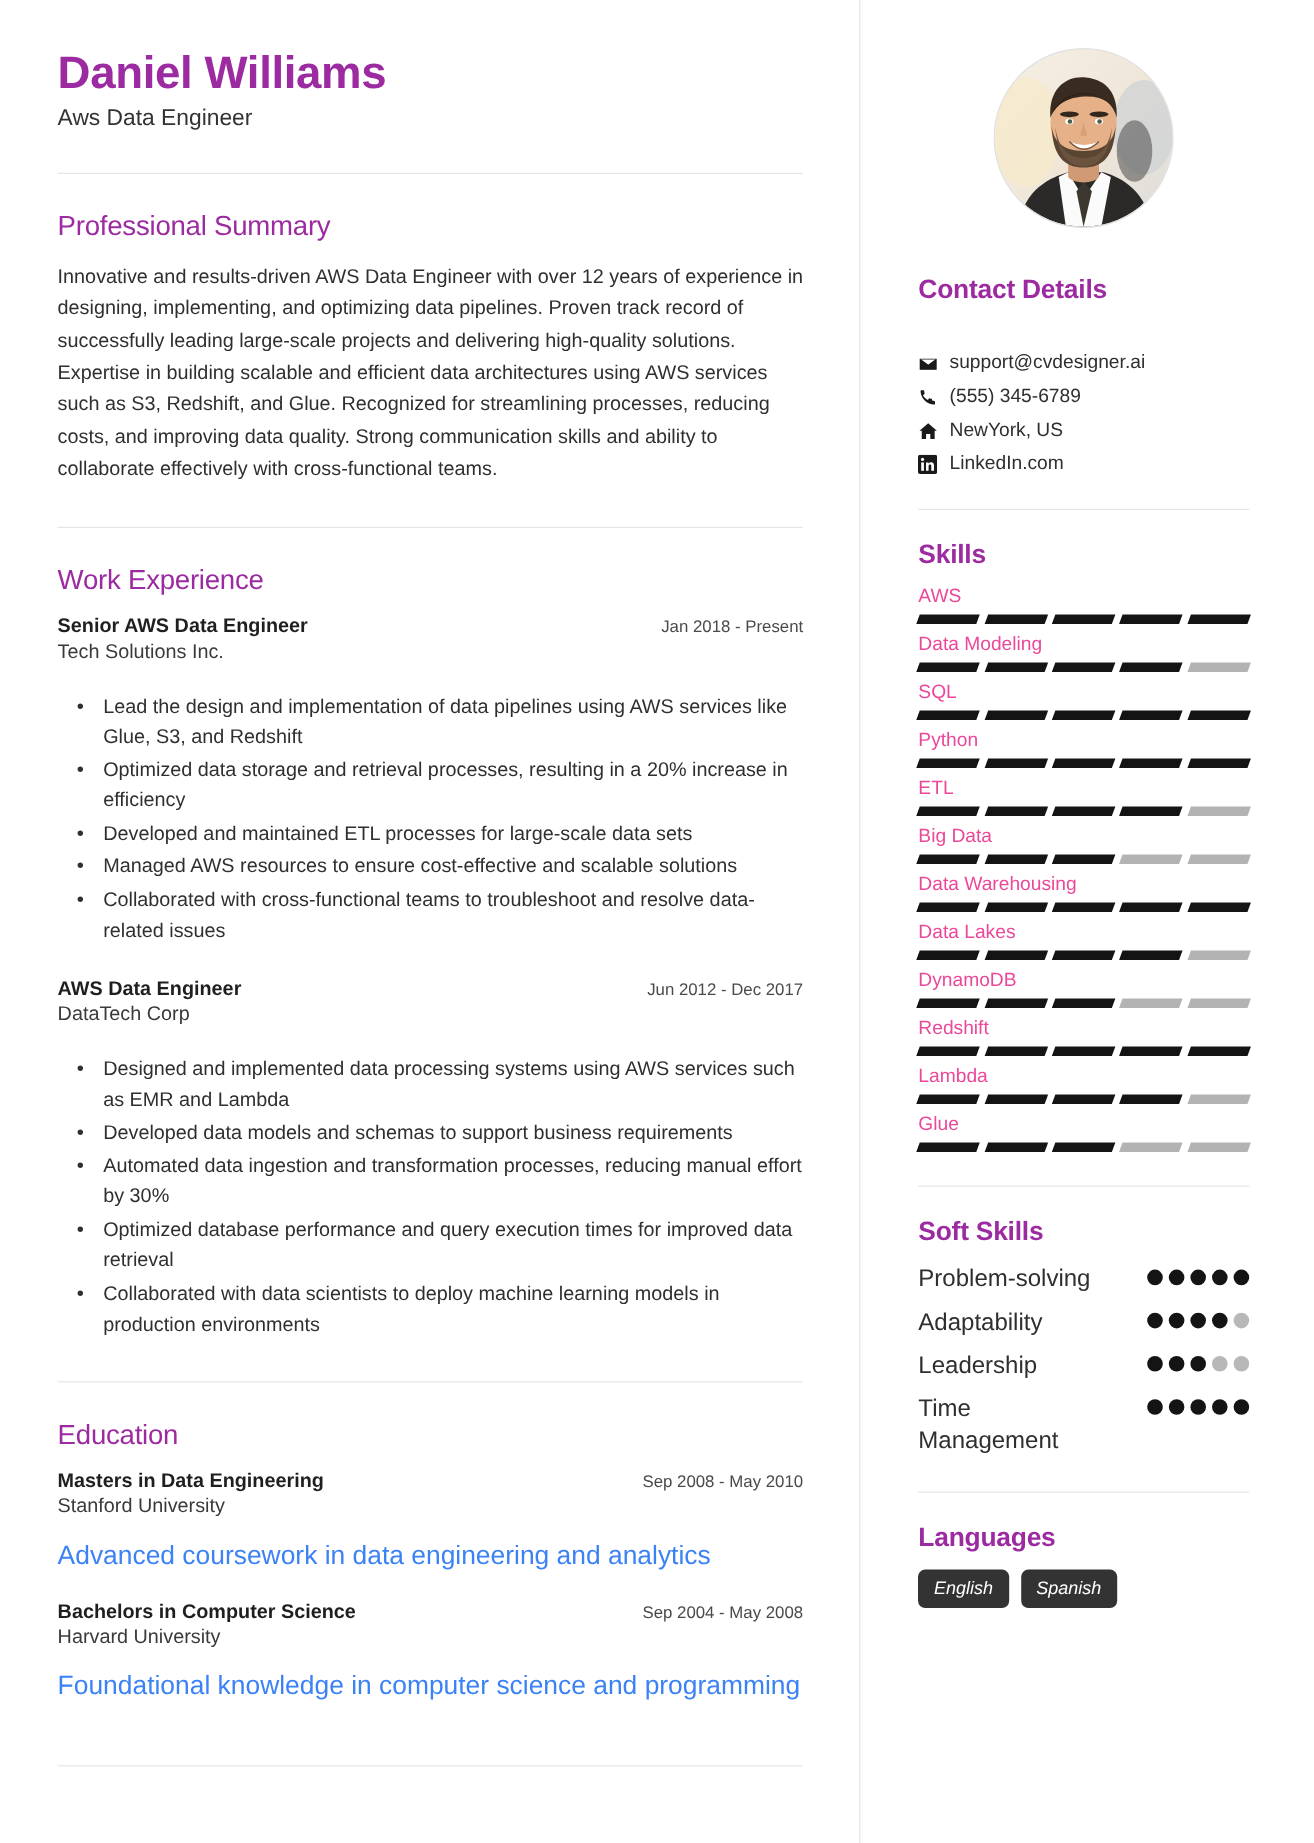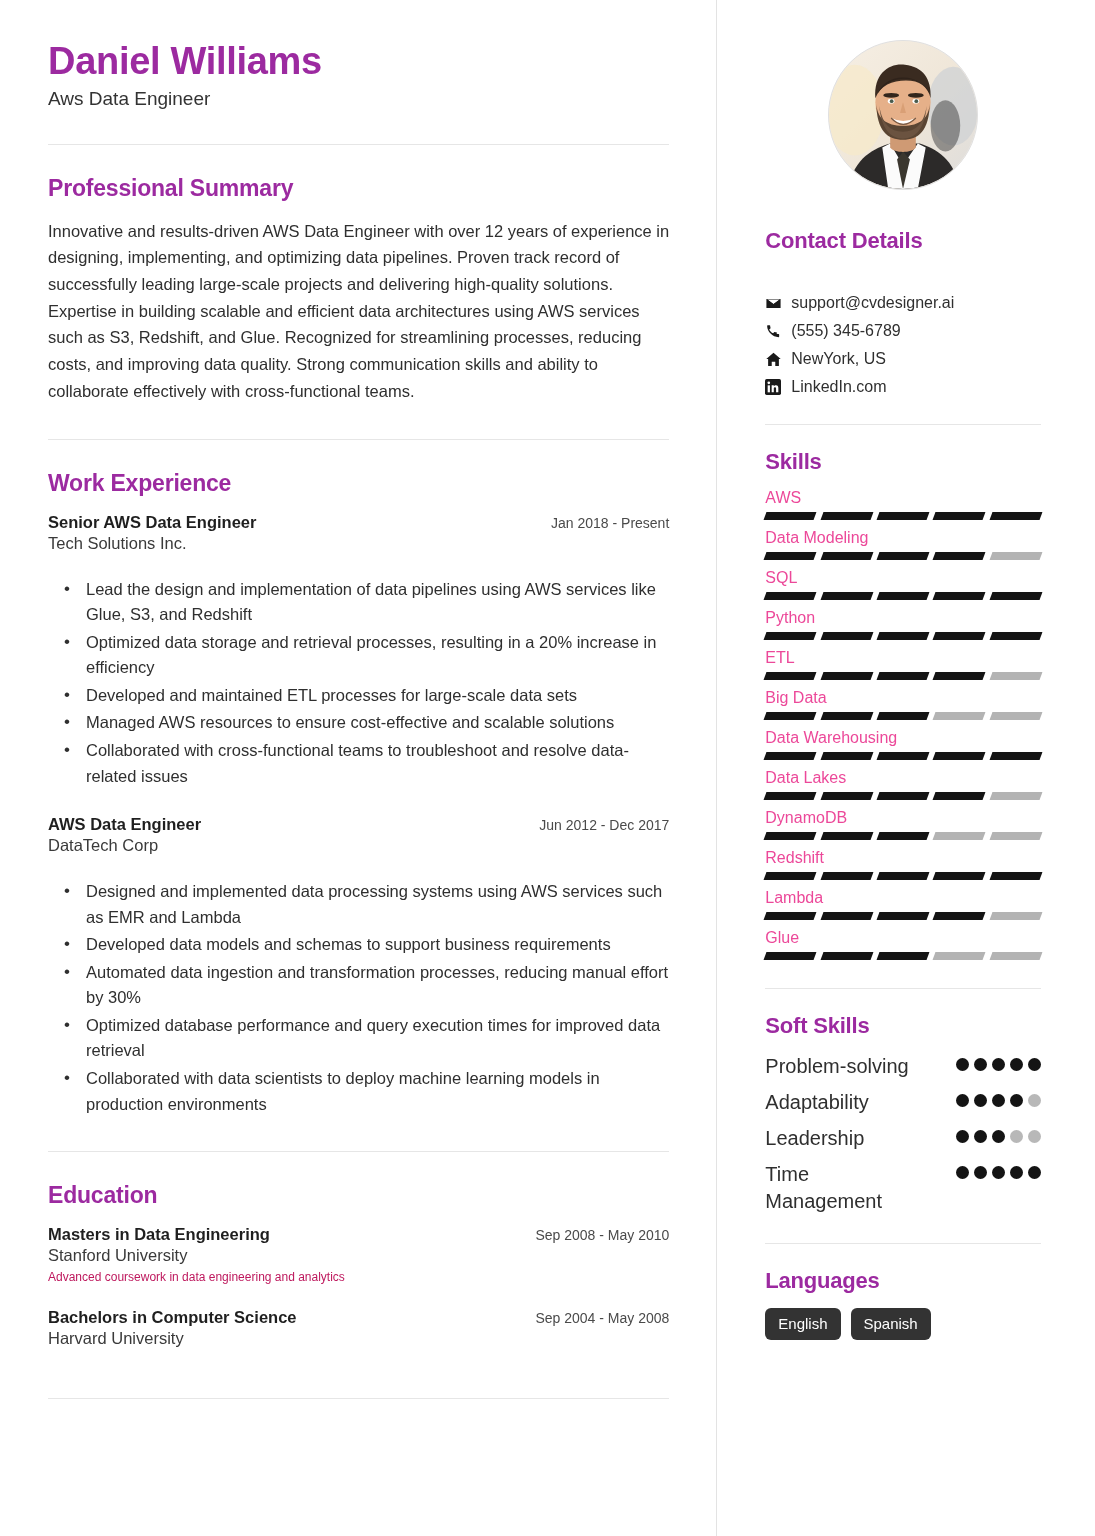--- a/index.html
+++ b/index.html
@@ -52,21 +52,21 @@
   .hr {
     height: 1px;
     background: #e6e6e6;
     border: 0;
     margin: 34px 0 30px 0;
   }
   .hr.bottom { margin: 50px 0 0 0; }
 
   .sec-title {
     font-size: 23px;
-    font-weight: bold;
+    font-weight: normal;
     color: #9C2AA0;
     margin-bottom: 16px;
     letter-spacing: -0.2px;
   }
 
   .summary {
     font-size: 16.5px;
     line-height: 1.62;
     color: #2f2f2f;
   }
@@ -85,23 +85,23 @@
     color: #4a4a4a;
     white-space: nowrap;
     padding-left: 14px;
   }
   .entry-org {
     font-size: 16.5px;
     color: #3a3a3a;
     margin-top: 2px;
   }
   .entry-desc {
-    font-size: 12px;
-    color: #be185d;
-    margin-top: 3px;
+    font-size: 22px;
+    color: #3b82f6;
+    margin-top: 14px;
     line-height: 1.5;
   }
 
   ul.bullets {
     margin: 24px 0 0 0;
     padding-left: 30px;
     list-style: none;
   }
   ul.bullets li {
     font-size: 16.5px;
@@ -211,21 +211,21 @@
     max-width: 145px;
   }
   .dots { display: flex; gap: 5px; padding-top: 5px; }
   .dot {
     width: 13px; height: 13px;
     border-radius: 50%;
     background: #b8b8b8;
   }
   .dot.on { background: #141414; }
 
-  .lang-row { display: flex; gap: 10px; flex-wrap: wrap; }
+  .lang-row { display: flex; gap: 10px; flex-wrap: wrap; font-style: italic; }
   .lang-chip {
     background: #333333;
     color: #ffffff;
     font-size: 15px;
     padding: 7px 13px 8px 13px;
     border-radius: 6px;
     white-space: nowrap;
   }
 </style>
 </head>
@@ -296,20 +296,21 @@
         <div class="entry-org">Stanford University</div>
         <div class="entry-desc">Advanced coursework in data engineering and analytics</div>
       </div>
 
       <div class="edu-block">
         <div class="entry-head">
           <span class="entry-role">Bachelors in Computer Science</span>
           <span class="entry-date">Sep 2004 - May 2008</span>
         </div>
         <div class="entry-org">Harvard University</div>
+        <div class="entry-desc">Foundational knowledge in computer science and programming</div>
       </div>
     </div>
 
     <hr class="hr bottom">
   </div>
 
   <div class="side-col">
 
     <div class="photo-wrap">
       <div class="photo">

